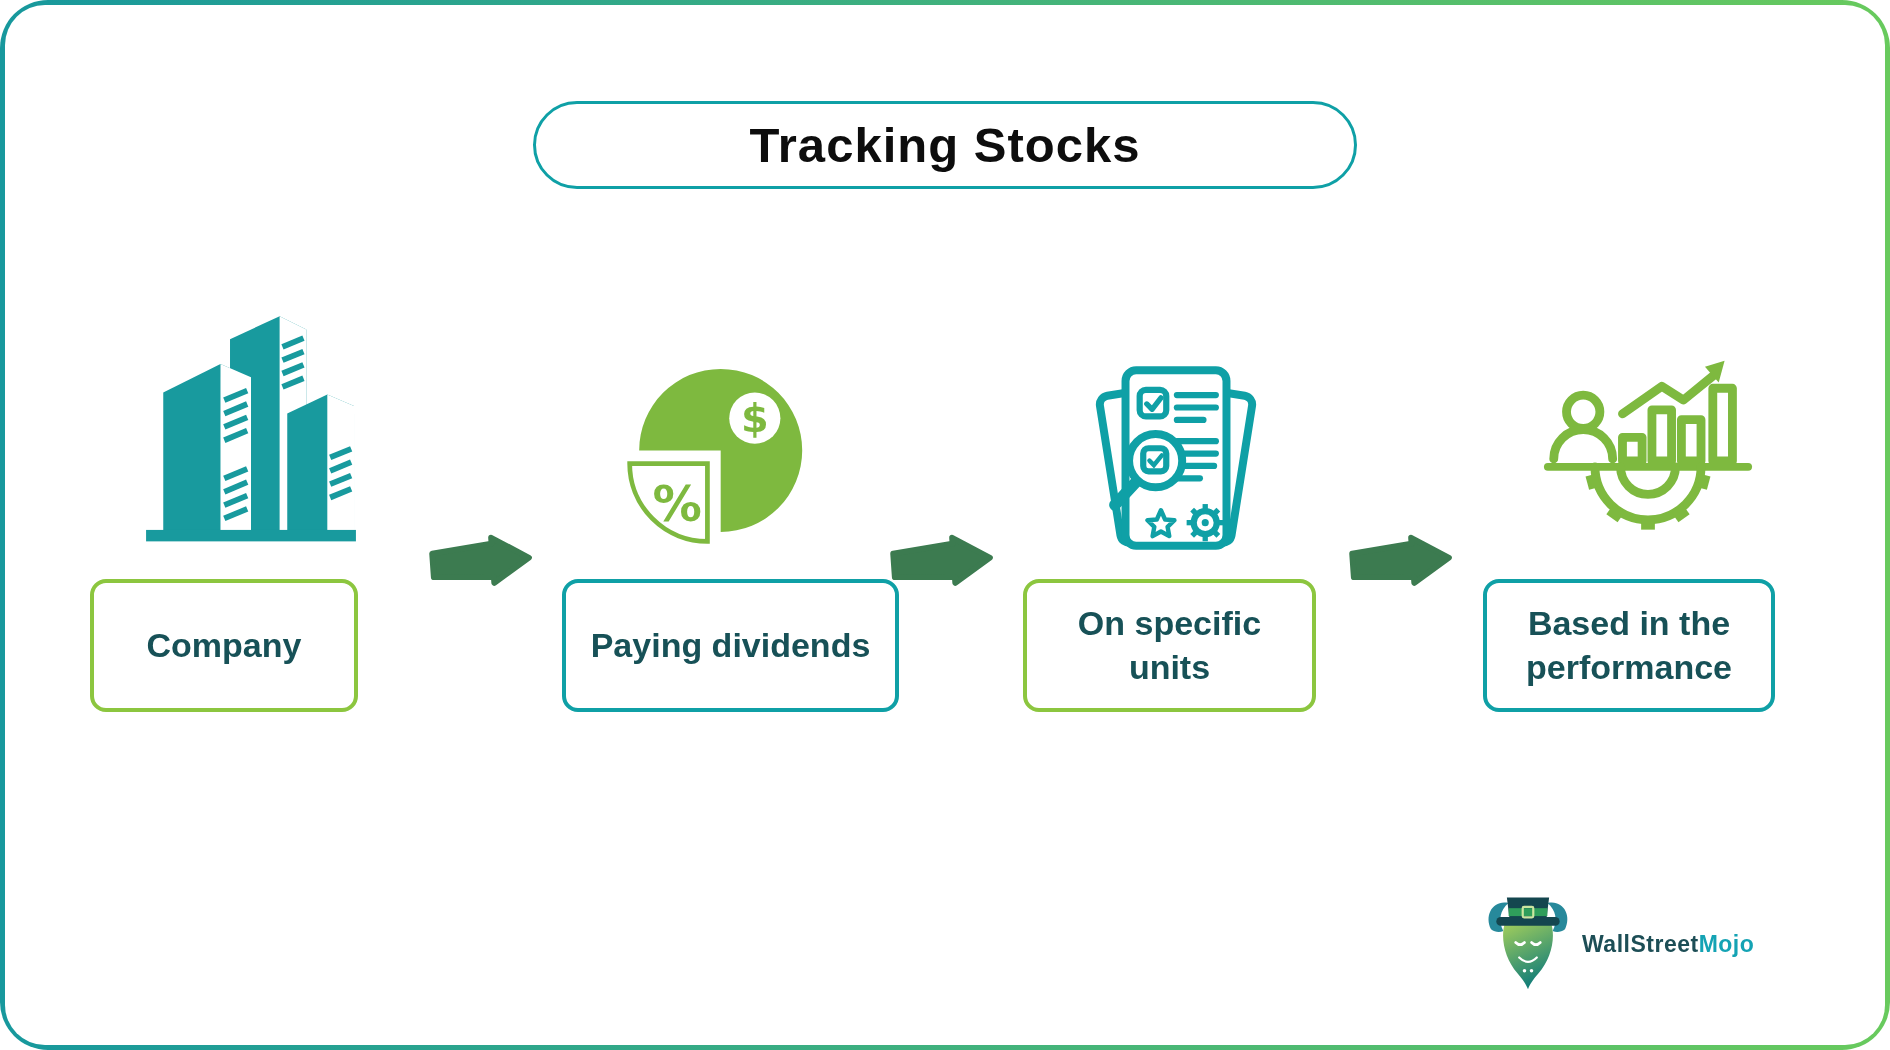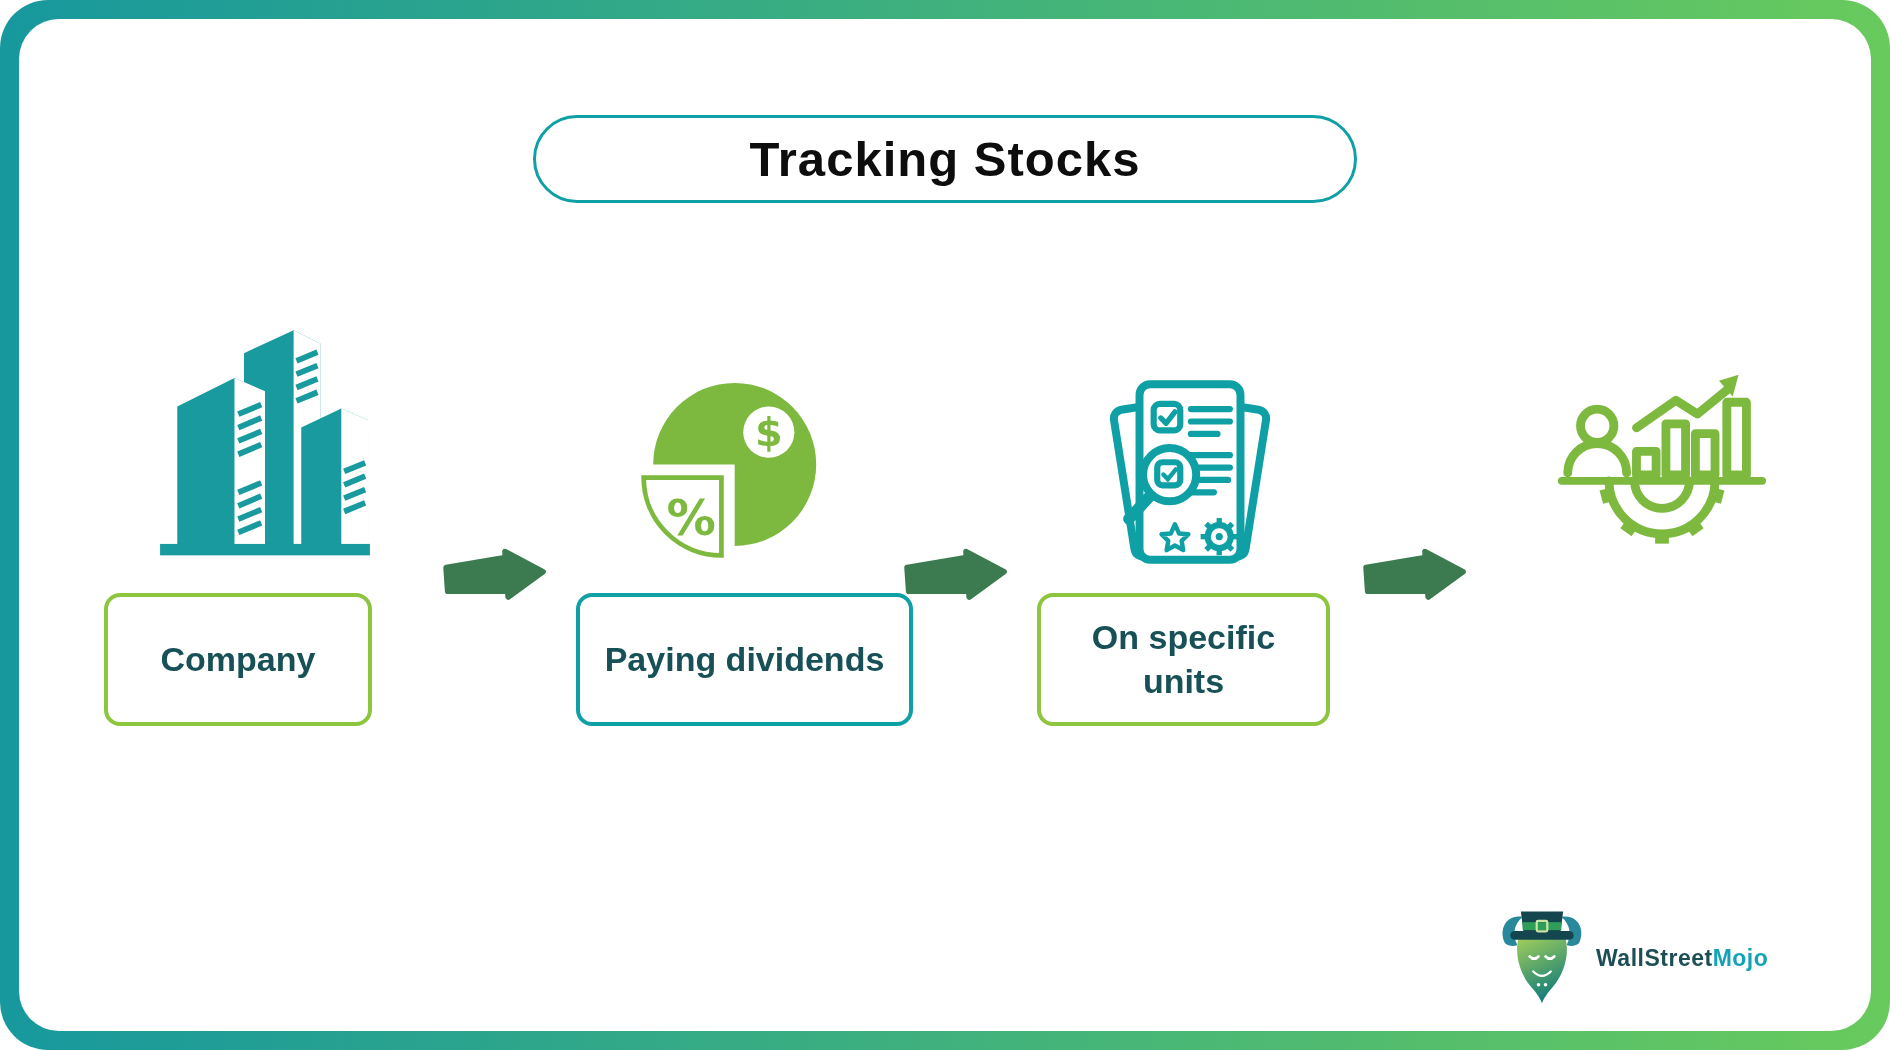--- a/index.html
+++ b/index.html
@@ -14,21 +14,21 @@
     --frame-start: #17989D;
     --frame-end: #68CA5D;
     --building-teal: #189A9E;
   }
   * { box-sizing: border-box; }
   body {
     margin: 0; width: 1890px; height: 1050px; background: #fff;
     font-family: "Liberation Sans", sans-serif;
   }
   .frame {
-    width: 1890px; height: 1050px; padding: 19px; border-radius: 48px;
+    width: 1890px; height: 1050px; padding: 5px; border-radius: 48px;
     background: linear-gradient(90deg, var(--frame-start), var(--frame-end));
   }
   .canvas {
     position: relative; width: 100%; height: 100%;
     background: #fff; border-radius: 40px; overflow: hidden;
   }
   .title-pill {
     position: absolute; top: 96px; left: 50%; transform: translateX(-50%);
     width: 824px; height: 88px; border: 3px solid var(--teal); border-radius: 46px;
     display: flex; align-items: center; justify-content: center;
@@ -194,20 +194,23 @@
     </div>
 
     <div class="step-box b-green" style="left:85px; width:268px;">
       <span>Company</span>
     </div>
     <div class="step-box b-teal" style="left:557px; width:337px;">
       <span>Paying dividends</span>
     </div>
     <div class="step-box b-green" style="left:1018px; width:293px;">
       <span>On specific units</span>
+    </div>
+    <div class="step-box b-teal" style="left:1478px; width:292px;">
+      <span>Based in the performance</span>
     </div>
 
     <div class="logo">
       <span>
         <svg width="88" height="97" viewBox="0 0 100 110">
           <defs>
             <linearGradient id="bullface" x1="0" y1="0" x2="0.35" y2="1">
               <stop offset="0" stop-color="#A6D05B"></stop>
               <stop offset="1" stop-color="#157F78"></stop>
             </linearGradient>

